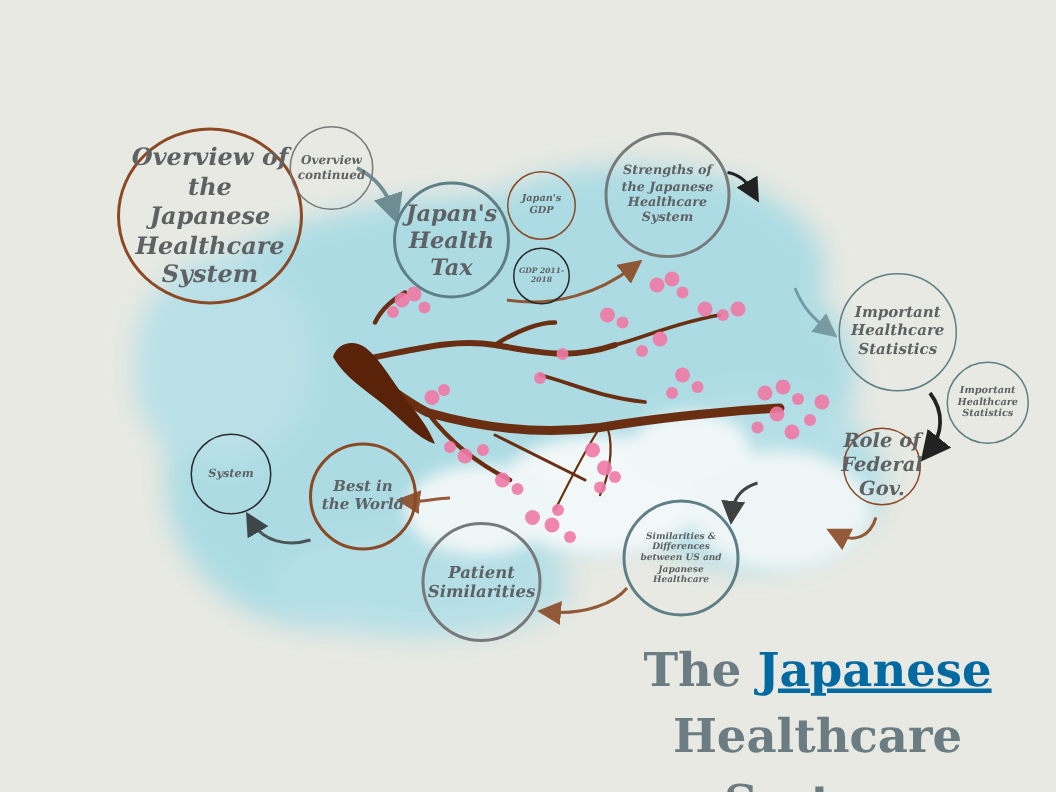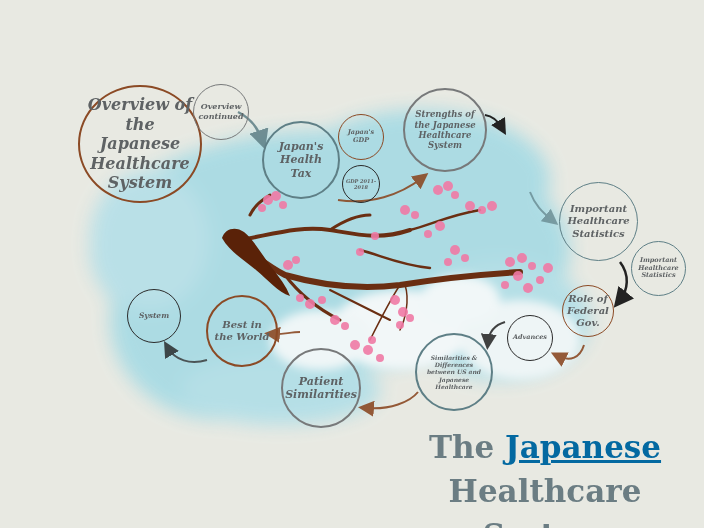--- a/index.html
+++ b/index.html
@@ -129,42 +129,39 @@
     <path d="M207 360 C190 365 175 360 168 348" stroke="#333" stroke-width="2" fill="none" marker-end="url(#ah-dark)" opacity="0.8"></path>
   </svg>
 
   <div class="node c-brown" style="left:78px;top:85px;width:124px;height:118px;">
     <span style="font-size:16px;">Overview of the Japanese Healthcare System</span>
   </div>
   <div class="node c-gray" style="left:193px;top:84px;width:56px;height:56px;border-width:1.5px;">
     <span style="font-size:8px;">Overview continued</span>
   </div>
   <div class="node c-slate" style="left:262px;top:121px;width:78px;height:78px;">
-    <span style="font-size:11px;">Japan's Health Tax</span>
+    <span style="font-size:15px;">Japan's Health Tax</span>
   </div>
   <div class="node c-brown" style="left:338px;top:114px;width:46px;height:46px;border-width:1.5px;">
     <span style="font-size:6.5px;">Japan's GDP</span>
   </div>
   <div class="node c-dark" style="left:342px;top:165px;width:38px;height:38px;border-width:1px;">
     <span style="font-size:5px;padding:0 2px;">GDP 2011-2018</span>
   </div>
   <div class="node c-gray" style="left:403px;top:88px;width:84px;height:84px;">
     <span style="font-size:8.5px;">Strengths of the Japanese Healthcare System</span>
   </div>
   <div class="node c-slate" style="left:559px;top:182px;width:79px;height:79px;border-width:1.5px;">
     <span style="font-size:10px;">Important Healthcare Statistics</span>
   </div>
   <div class="node c-slate" style="left:631px;top:241px;width:55px;height:55px;border-width:1px;">
     <span style="font-size:6.5px;padding:0 3px;">Important Healthcare Statistics</span>
   </div>
   <div class="node c-brown" style="left:562px;top:285px;width:52px;height:52px;border-width:1.5px;">
-    <span style="font-size:10px;">Role of Federal Gov.</span>
-  </div>
-  <div class="node c-dark" style="left:507px;top:315px;width:46px;height:46px;border-width:1px;">
-    <span style="font-size:6.5px;padding:0 2px;">Advances</span>
+    <span style="font-size:13px;">Role of Federal Gov.</span>
   </div>
   <div class="node c-slate" style="left:415px;top:333px;width:78px;height:78px;">
     <span style="font-size:6px;padding:0 4px;">Similarities &amp; Differences between US and Japanese Healthcare</span>
   </div>
   <div class="node c-gray" style="left:281px;top:348px;width:80px;height:80px;">
     <span style="font-size:11px;">Patient Similarities</span>
   </div>
   <div class="node c-brown" style="left:206px;top:295px;width:72px;height:72px;">
     <span style="font-size:10px;">Best in the World</span>
   </div>

